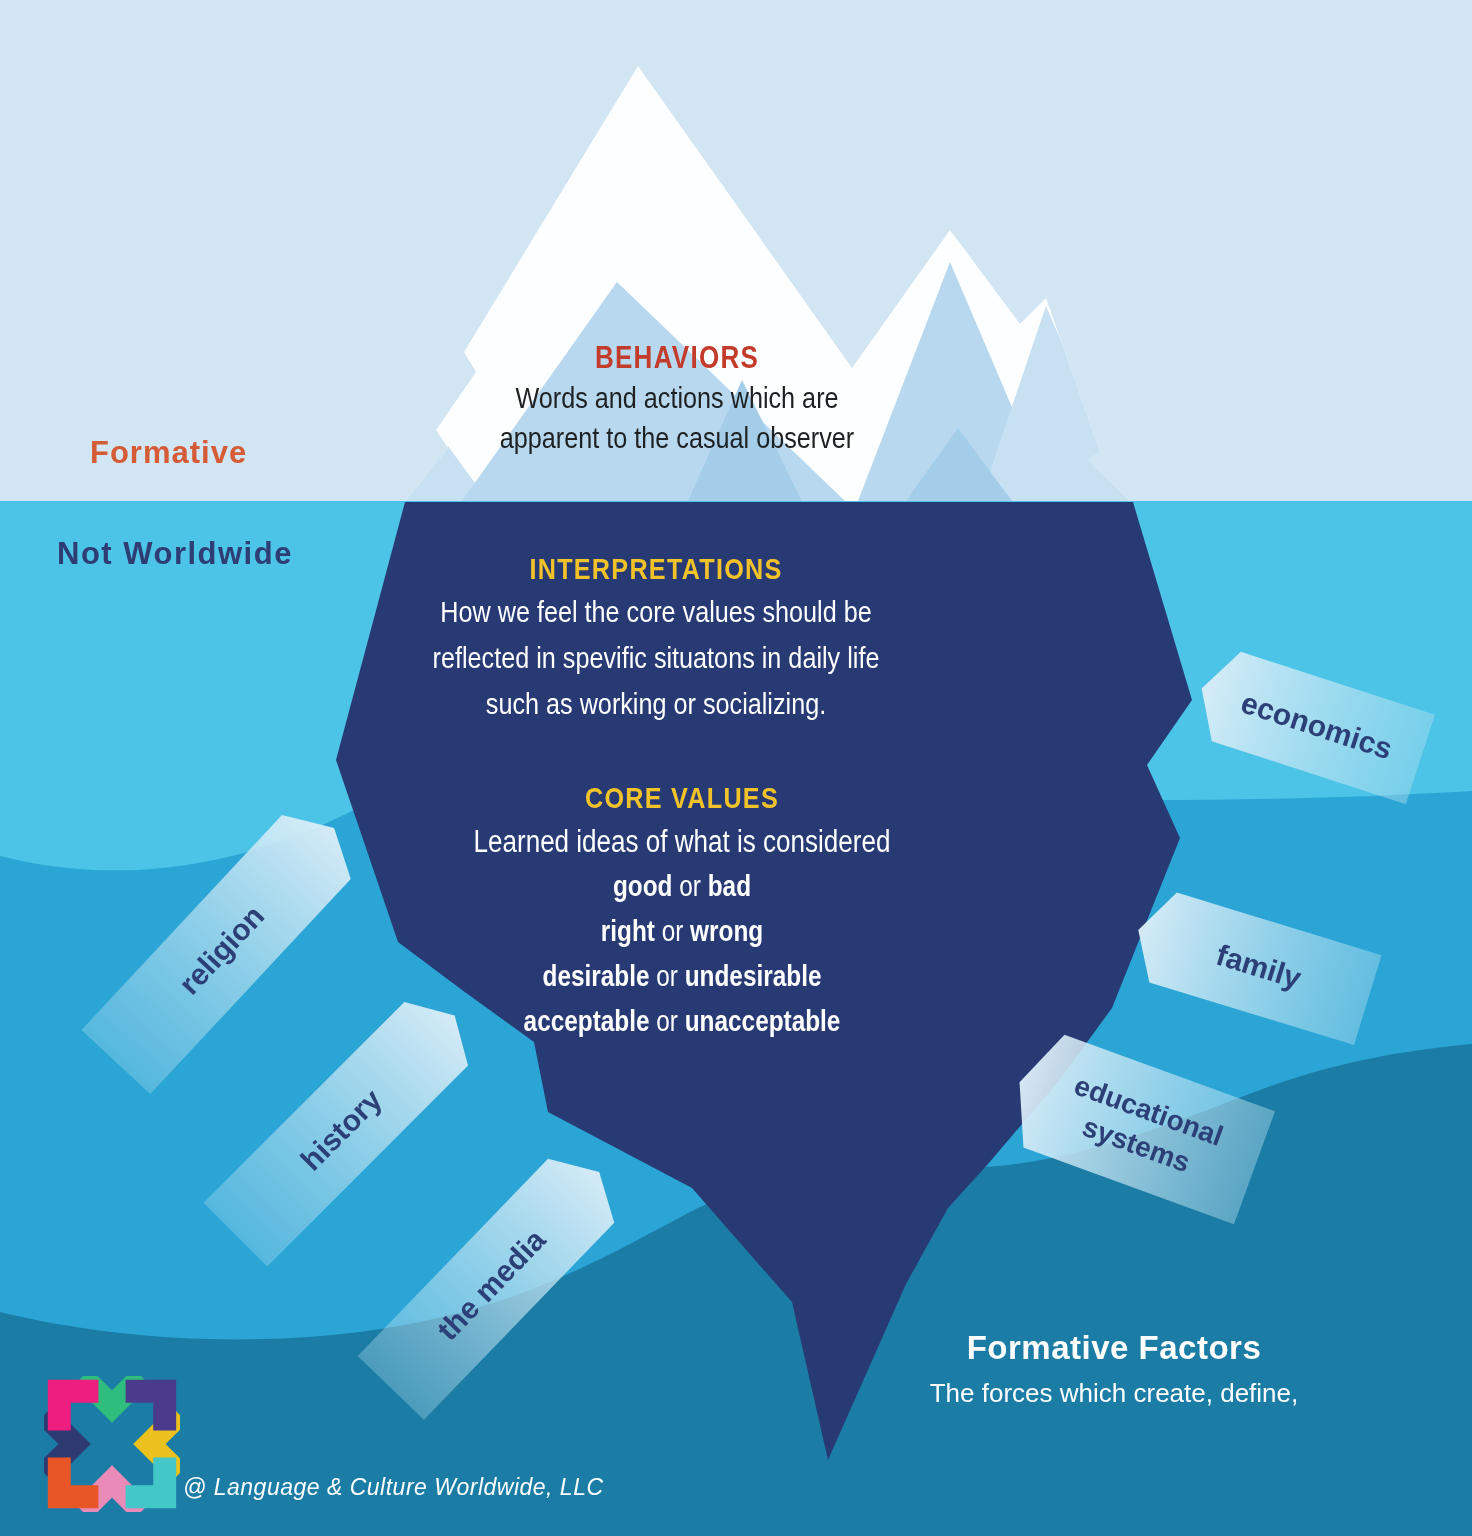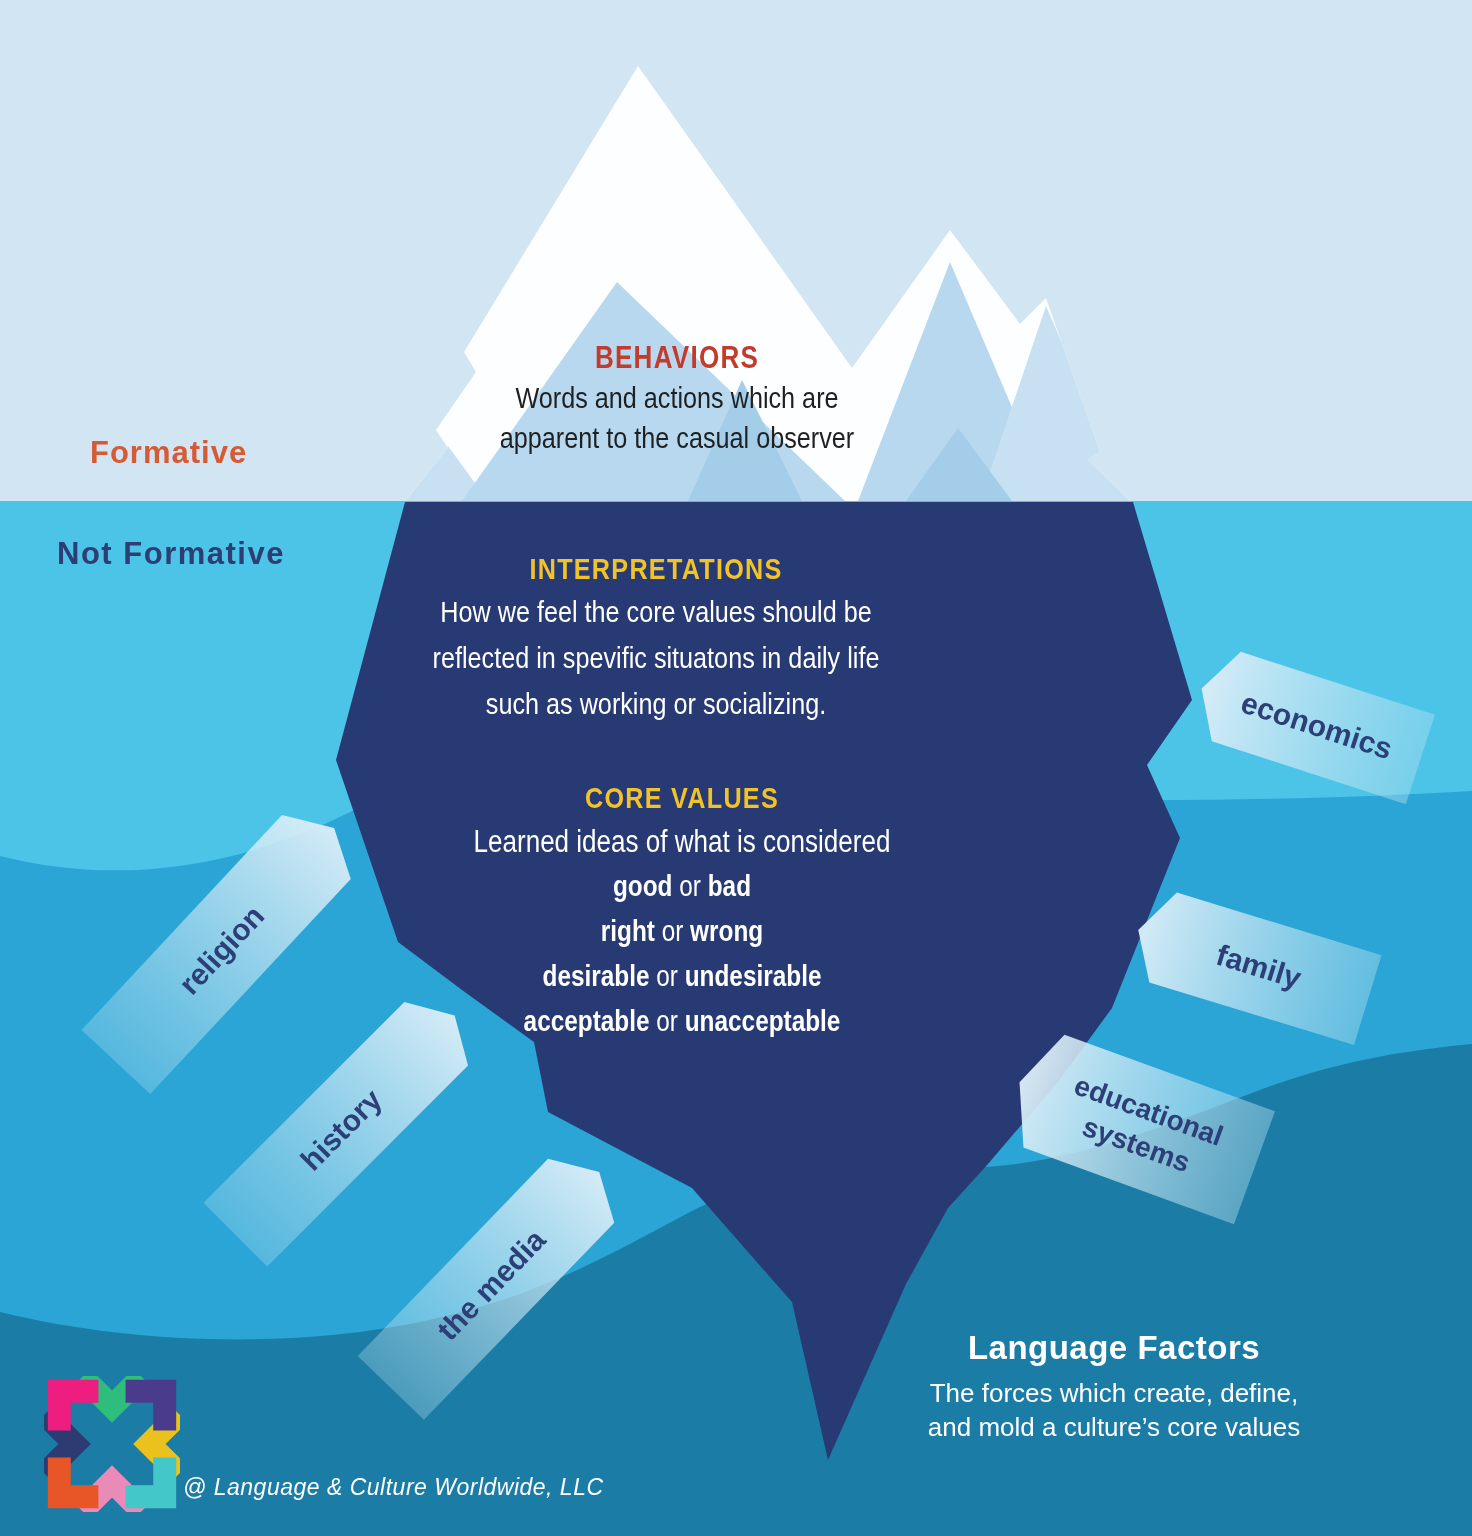--- a/index.html
+++ b/index.html
@@ -102,21 +102,21 @@
     <text class="tag-label" x="6" y="10">family</text>
   </g>
   <g transform="translate(1137,1125) rotate(20)">
     <polygon points="-125,0 -99,-60 125,-60 125,60 -99,60" fill="url(#gradR)"></polygon>
     <text class="tag-label small" x="6" y="-8">educational</text>
     <text class="tag-label small" x="6" y="28">systems</text>
   </g>
 </svg>
 
 <div class="abs side-label observable" style="left:90px;top:435px;">Formative</div>
-<div class="abs side-label not-observable" style="left:57px;top:536px;">Not Formative</div>
+<div class="abs side-label not-observable" style="left:57px;top:536px;">Not Worldwide</div>
 
 <div class="center-block" style="left:327px;top:338px;width:700px;">
   <div class="squish">
     <div class="blk-title red">BEHAVIORS</div>
     <div class="behaviors-line">Words and actions which are</div>
     <div class="behaviors-line">apparent to the casual observer</div>
   </div>
 </div>
 
 <div class="center-block" style="left:306px;top:549px;width:700px;">
@@ -133,23 +133,22 @@
     <div class="blk-title yellow" style="font-size:30px;line-height:44px;">CORE VALUES</div>
     <div class="cv-intro">Learned ideas of what is considered</div>
     <div class="cv-line"><span class="b">good</span> <span>or</span> <span class="b">bad</span></div>
     <div class="cv-line"><span class="b">right</span> <span>or</span> <span class="b">wrong</span></div>
     <div class="cv-line"><span class="b">desirable</span> <span>or</span> <span class="b">undesirable</span></div>
     <div class="cv-line"><span class="b">acceptable</span> <span>or</span> <span class="b">unacceptable</span></div>
   </div>
 </div>
 
 <div class="center-block" style="left:844px;top:1326px;width:540px;">
-  <div class="ff-title">Language Factors</div>
+  <div class="ff-title">Formative Factors</div>
   <div class="ff-line">The forces which create, define,</div>
-  <div class="ff-line">and mold a culture’s core values</div>
 </div>
 
 <svg class="abs" style="left:44px;top:1376px;" width="136" height="136" viewBox="-80 -80 160 160">
   <g fill="none" stroke-width="27">
     <path d="M-35,-79 L0,-44 L35,-79" stroke="#2ebd7d"></path>
     <path d="M79,-35 L44,0 L79,35" stroke="#eac11d"></path>
     <path d="M35,79 L0,44 L-35,79" stroke="#e98ab8"></path>
     <path d="M-79,35 L-44,0 L-79,-35" stroke="#2e3a72"></path>
     <path d="M-62,-16 L-62,-62 L-16,-62" stroke="#ee1d80"></path>
     <path d="M16,-62 L62,-62 L62,-16" stroke="#4a3b8d"></path>

